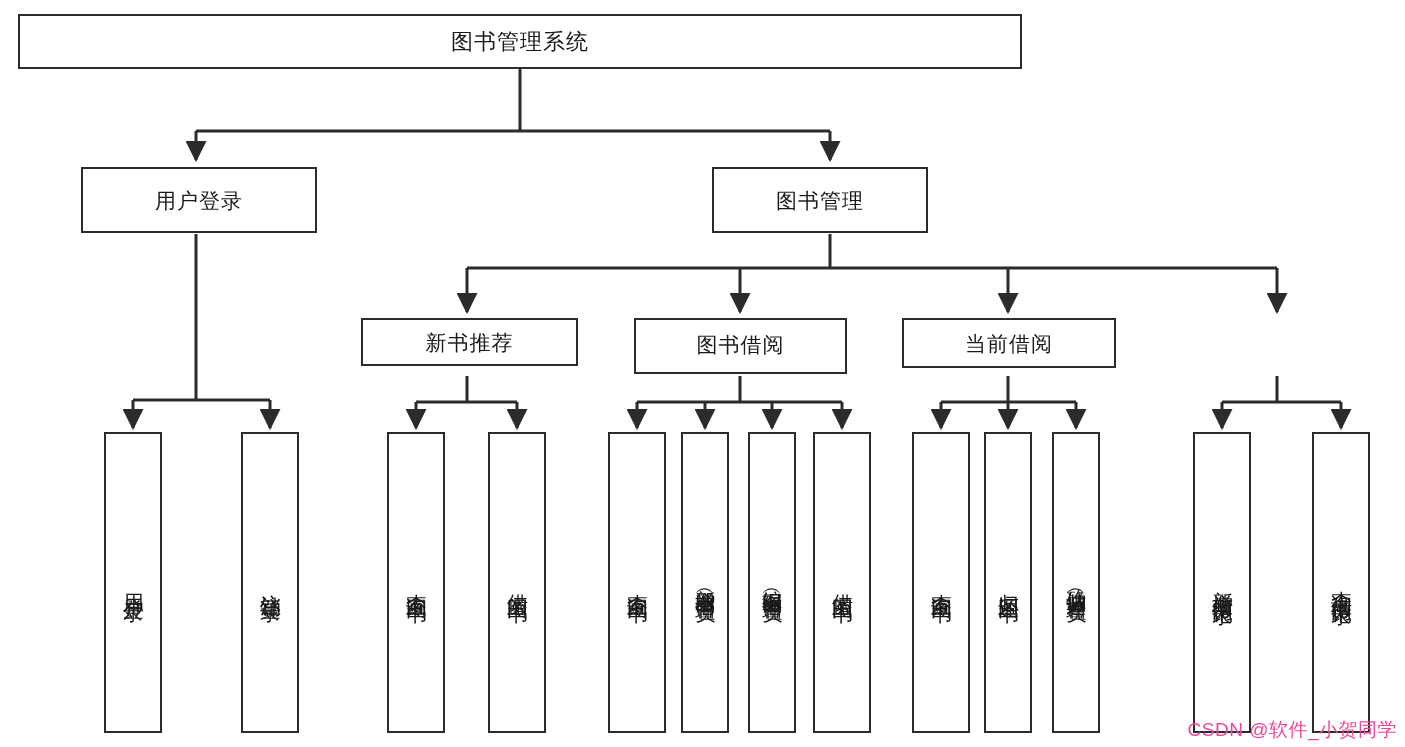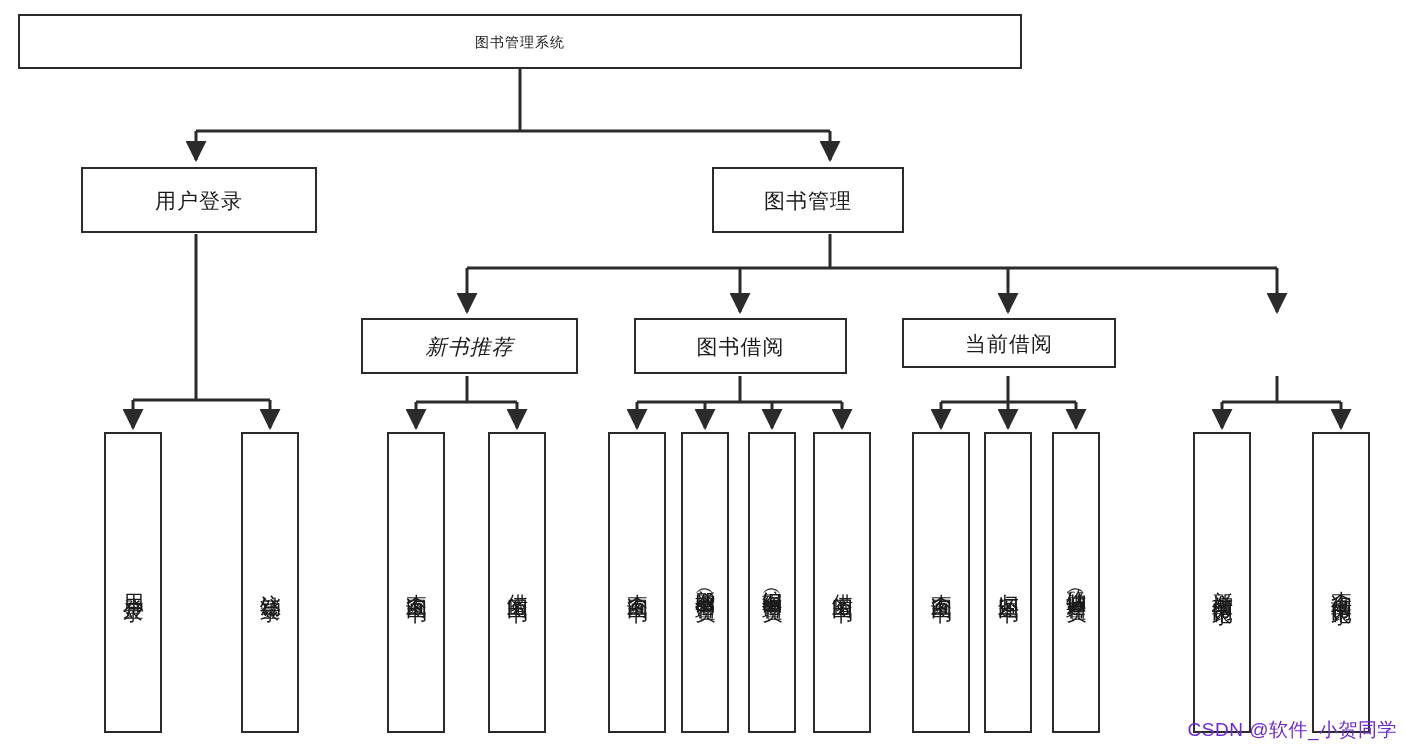--- a/index.html
+++ b/index.html
@@ -40,21 +40,21 @@
     text-align: center;
     line-height: 1.0;
   }
   
   .node.h .label {
     font-size: 21px;
     letter-spacing: 1px;
     white-space: nowrap;
   }
   .node.root .label {
-    font-size: 14px;
+    font-size: 22px;
   }
   
   .node.v {
     align-items: center;
     justify-content: center;
   }
   .node.v .label {
     writing-mode: vertical-rl;
     text-orientation: upright;
     font-size: 21px;
@@ -65,21 +65,21 @@
   }
   .node.v.narrow .label {
     font-size: 20px;
     letter-spacing: 2px;
   }
   .watermark {
     position: absolute;
     right: 8px;
     bottom: 4px;
     font-size: 19px;
-    color: #6d28d9;
+    color: #ec4899;
     white-space: nowrap;
     letter-spacing: 0.5px;
   }
 </style>
 </head>
 <body>
 
 <div id="canvas">
 
   <svg class="wires" viewBox="0 0 1405 747" xmlns="http://www.w3.org/2000/svg">
@@ -132,28 +132,28 @@
     </g>
   </svg>
 
   <div class="node h root" style="left:18px; top:14px; width:1004px; height:55px;">
     <span class="label">图书管理系统</span>
   </div>
 
   <div class="node h" style="left:81px; top:167px; width:236px; height:66px;">
     <span class="label">用户登录</span>
   </div>
-  <div class="node h" style="left:712px; top:167px; width:192px; height:66px;">
+  <div class="node h" style="left:712px; top:167px; width:216px; height:66px;">
     <span class="label">图书管理</span>
   </div>
 
-  <div class="node h" style="left:361px; top:318px; width:217px; height:56px;font-style:italic;">
+  <div class="node h" style="left:361px; top:318px; width:217px; height:48px;">
     <span class="label">新书推荐</span>
   </div>
-  <div class="node h" style="left:634px; top:318px; width:213px; height:56px;">
+  <div class="node h" style="left:634px; top:318px; width:213px; height:56px;font-family:Liberation Mono, monospace;">
     <span class="label">图书借阅</span>
   </div>
   <div class="node h" style="left:902px; top:318px; width:214px; height:50px;">
     <span class="label">当前借阅</span>
   </div>
 
   <div class="node v" style="left:104px; top:432px; width:58px; height:301px;">
     <span class="label">用户登录</span>
   </div>
   <div class="node v" style="left:241px; top:432px; width:58px; height:301px;">

